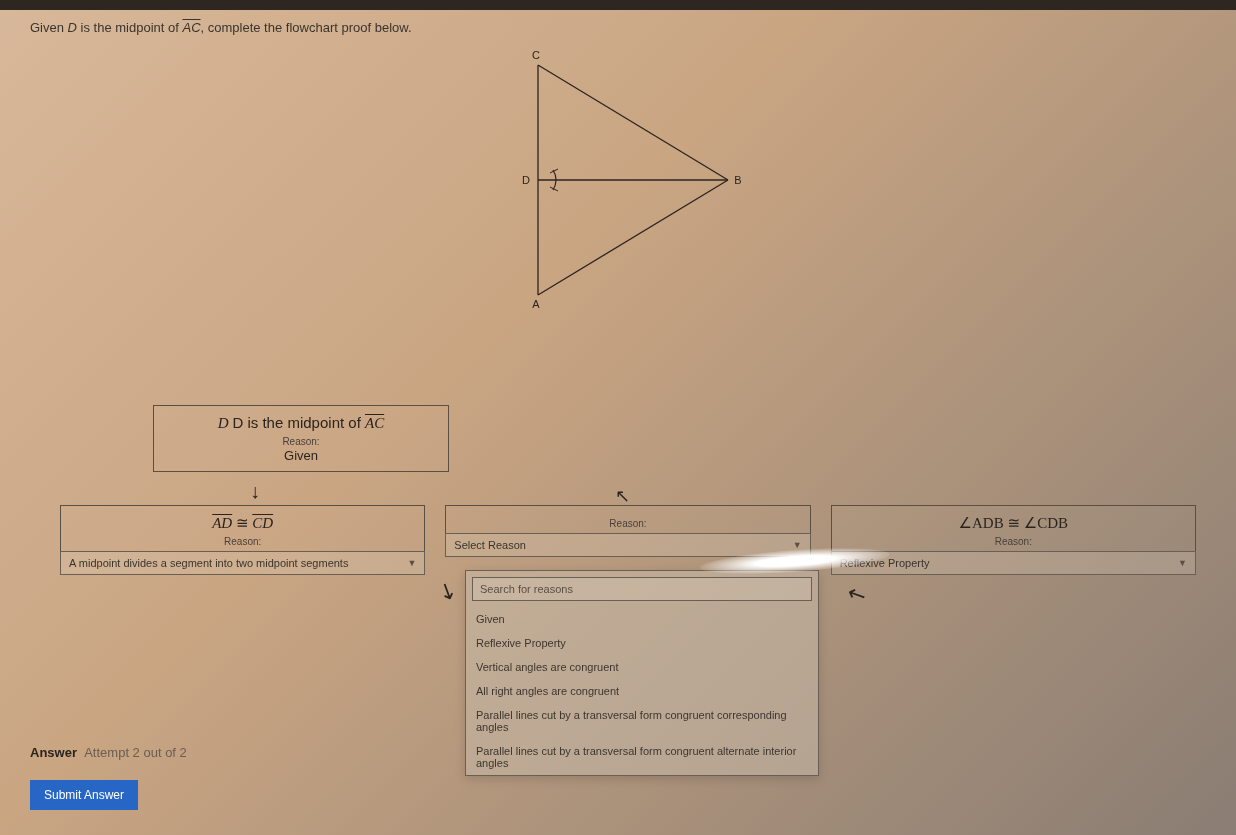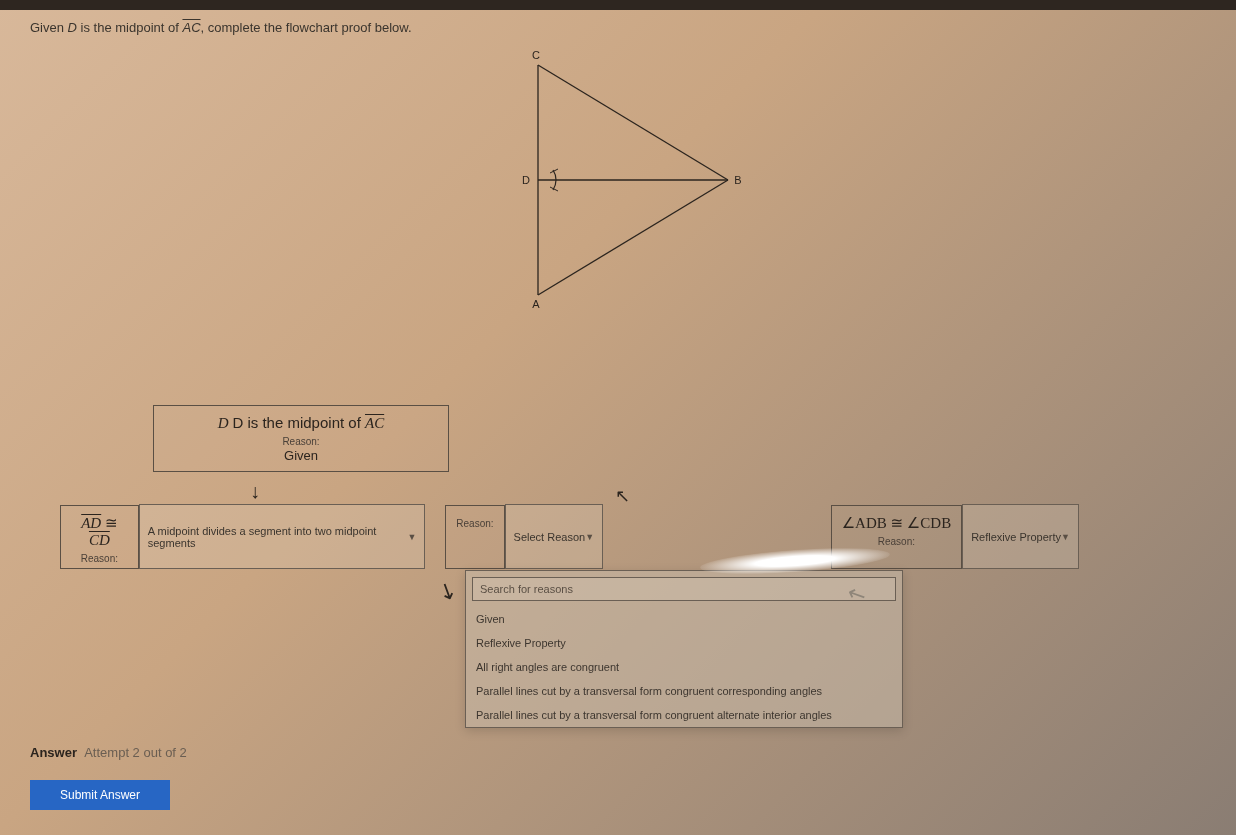--- a/index.html
+++ b/index.html
@@ -58,41 +58,41 @@
   color: #2b241e;
 }
 .row2 {
   position: absolute;
   top: 505px;
   left: 60px;
   right: 40px;
   display: flex;
   gap: 20px;
 }
-.col { flex: 1; display: flex; }
+.col { flex: 1; display: flex; flex-direction: column; }
 .col .proof-box { padding-bottom: 4px; }
 .reason-select {
   border: 1px solid #6a5f54;
   background: rgba(230,220,205,0.2);
   font-size: 11px;
   color: #3a342d;
   padding: 5px 8px;
   text-align: left;
   margin-top: -1px;
   display: flex;
   justify-content: space-between;
   align-items: center;
   cursor: pointer;
 }
 .caret { font-size: 9px; color: #5a4f44; }
 .dropdown-panel {
   position: absolute;
   top: 570px;
   left: 465px;
-  width: 438px;
+  width: 354px;
   background: rgba(200,188,172,0.5);
   border: 1px solid #6a5f54;
   font-size: 11px;
   color: #3d362f;
   box-shadow: 0 3px 10px rgba(0,0,0,0.15);
 }
 .dropdown-search {
   margin: 6px;
   padding: 5px 7px;
   border: 1px solid #6a5f54;
@@ -146,21 +146,21 @@
 .answer-label {
   font-size: 13px;
   color: #3d362f;
   margin-bottom: 20px;
 }
 .answer-label b { font-weight: bold; color: #2b241e; }
 .submit-btn {
   background: #2766c4;
   color: #fff;
   border: none;
-  padding: 8px 30px;
+  padding: 8px 14px;
   font-size: 12px;
   cursor: pointer;
 }
 </style>
 </head>
 <body>
 
 <div class="tab-bar"></div>
 
 <div class="prompt">
@@ -231,20 +231,21 @@
 </div>
 
 <div class="diag-arrow-left">↘</div>
 <div class="diag-arrow-right">↘</div>
 <div class="cursor-ptr">↖</div>
 
 <div class="dropdown-panel">
   <div class="dropdown-search">Search for reasons</div>
   <div class="dropdown-item">Given</div>
   <div class="dropdown-item">Reflexive Property</div>
+  <div class="dropdown-item">Vertical angles are congruent</div>
   <div class="dropdown-item">All right angles are congruent</div>
   <div class="dropdown-item">Parallel lines cut by a transversal form congruent corresponding angles</div>
   <div class="dropdown-item">Parallel lines cut by a transversal form congruent alternate interior angles</div>
 </div>
 
 <div class="glare"></div>
 
 <div class="footer-area">
   <div class="answer-label">
     <b>Answer</b>&nbsp;&nbsp;<span style="font-size:13px;color:#6a5e52">Attempt 2 out of 2</span>

